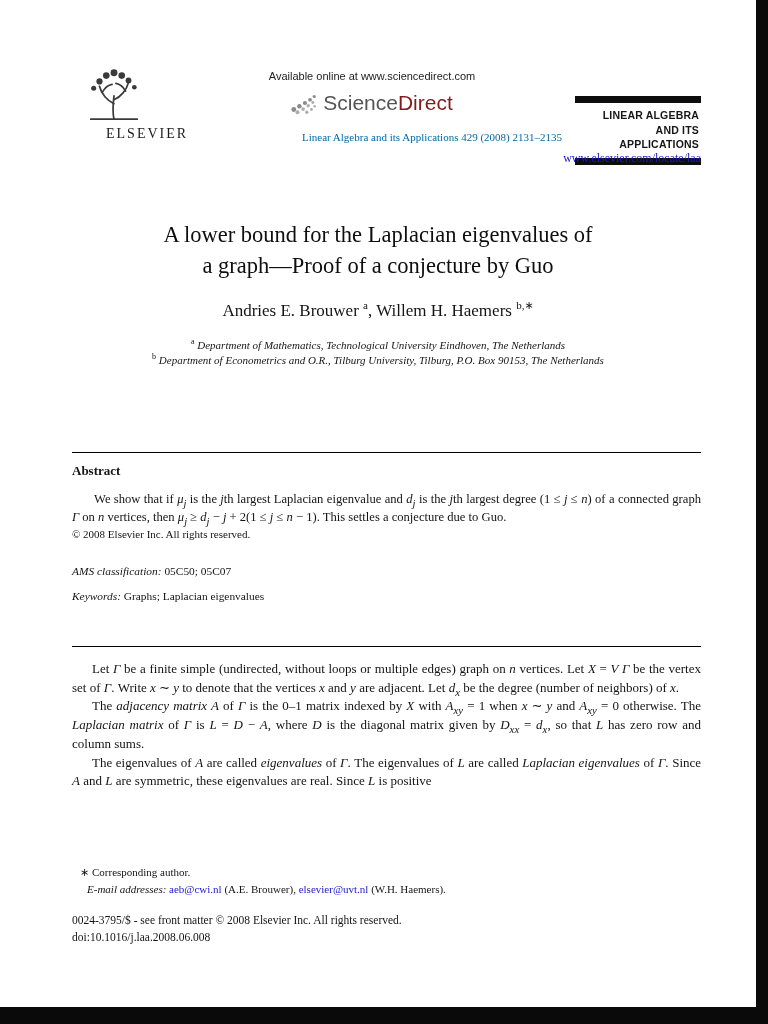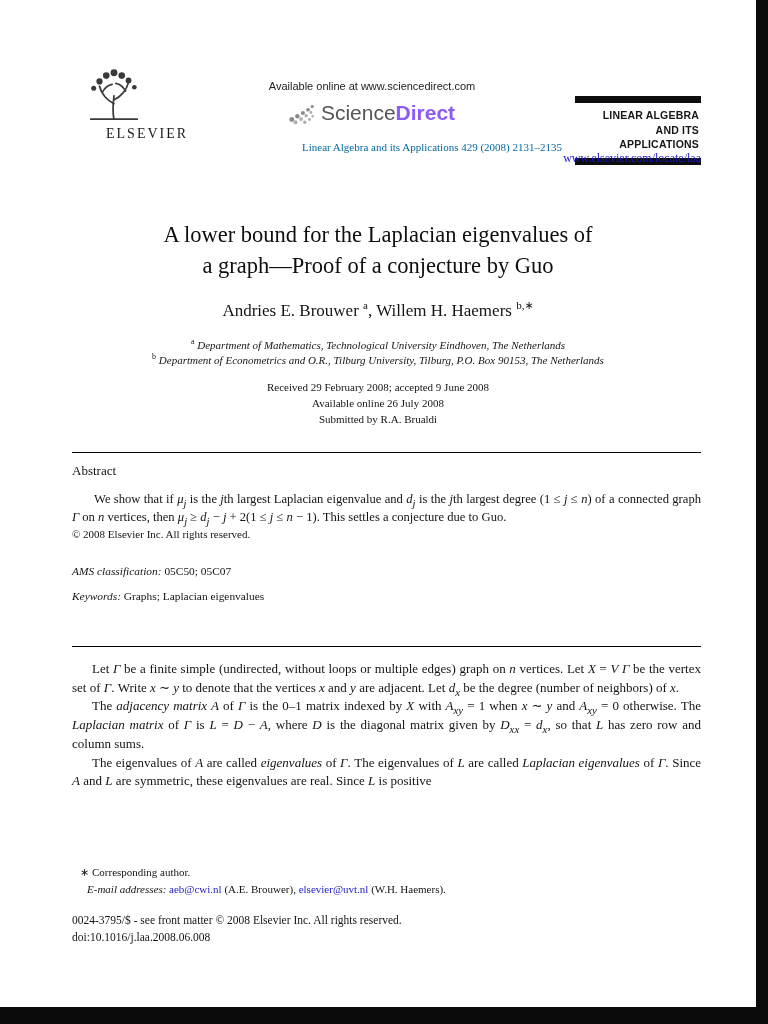--- a/index.html
+++ b/index.html
@@ -5,26 +5,26 @@
   * { box-sizing: border-box; margin: 0; padding: 0; }
   html, body { width: 768px; height: 1024px; overflow: hidden; background: #0a0a0a; }
   body { font-family: "Liberation Serif", serif; color: #141414; }
   .page { position: relative; width: 756px; height: 1007px; background: #ffffff; overflow: hidden; }
 
   
   .elsevier { position: absolute; top: 64px; left: 70px; width: 88px; text-align: center; }
   .elsevier svg { display: block; margin: 0 auto; }
   .elsevier-word { font-family: "Liberation Serif", serif; font-size: 14px; letter-spacing: 2px; margin-top: 2px; color: #1b1b1b; margin-left: 36px; }
 
-  .center-head { position: absolute; top: 80px; left: 182px; width: 380px; text-align: center; }
+  .center-head { position: absolute; top: 70px; left: 182px; width: 380px; text-align: center; }
   .avail { font-family: "Liberation Sans", sans-serif; font-size: 11px; color: #222; }
   .sd-row { margin-top: 8px; display: flex; align-items: center; justify-content: center; gap: 6px; }
   .sd-text { font-family: "Liberation Sans", sans-serif; font-size: 21px; }
   .sd-science { color: #555; font-weight: 400; }
-  .sd-direct { color: #8b5cf6; font-weight: 700; }
+  .sd-direct { color: #7f1d1d; font-weight: 400; }
   .jref { margin-top: 15px; font-size: 11px; color: #0369a1; text-align: right; }
 
   .jbox { position: absolute; top: 61px; right: 55px; width: 126px; text-align: right; margin-top: 35px; }
   .jbox-bar { height: 7px; background: #0d0d0d; }
   .jbox-lines { padding: 5px 2px 6px 2px; font-family: "Liberation Sans", sans-serif; font-weight: 700; font-size: 10.5px; line-height: 1.4; color: #161616; letter-spacing: 0.2px; }
   .locate { position: absolute; top: 151px; right: 55px; font-size: 12px; color: #1c19c7; cursor: pointer; }
 
   
   .title { position: absolute; top: 219px; left: 40px; right: 40px; text-align: center; font-weight: 400; font-size: 22.5px; line-height: 1.38; color: #0e0e0e; }
   .authors { position: absolute; top: 301px; left: 40px; right: 40px; text-align: center; font-size: 17px; }
@@ -34,21 +34,21 @@
   .affil-a { top: 339px; }
   .affil-b { top: 354px; }
   .dates { position: absolute; top: 379px; left: 40px; right: 40px; text-align: center; font-size: 11px; line-height: 16px; }
 
   .rule { position: absolute; left: 72px; right: 55px; border: none; border-top: 1.4px solid #000; }
   .rule1 { top: 452px; }
   .rule2 { top: 646px; }
 
   
   .abstract-block { position: absolute; top: 463px; left: 72px; width: 629px; }
-  .abstract-block h2 { font-size: 13px; font-weight: 400; margin-bottom: 11px; }
+  .abstract-block h2 { font-size: 13px; font-weight: 700; margin-bottom: 11px; }
   .abs-text { font-size: 12.6px; line-height: 1.44; text-align: justify; text-indent: 22px; }
   .abs-copy { font-size: 11px; margin-top: 2px; }
   .meta { font-size: 11.4px; }
   .meta-ams { margin-top: 25px; }
   .meta-kw { margin-top: 13px; }
   .it { font-style: italic; margin-top: 16px; }
 
   
   .lower { position: absolute; top: 660px; left: 72px; width: 629px; }
   .sec { font-size: 13.5px; font-weight: 700; margin-bottom: 13px; }
@@ -131,25 +131,20 @@
       </div>
       <div class="jbox-bar"></div>
     </div>
 
     <div class="locate">www.elsevier.com/locate/laa</div>
 
     <h1 class="title">A lower bound for the Laplacian eigenvalues of<br>a graph—Proof of a conjecture by Guo</h1>
     <div class="authors">Andries E. Brouwer <sup>a</sup>, Willem H. Haemers <sup>b,∗</sup></div>
     <div class="affil affil-a"><sup>a</sup> Department of Mathematics, Technological University Eindhoven, The Netherlands</div>
     <div class="affil affil-b"><sup>b</sup> Department of Econometrics and O.R., Tilburg University, Tilburg, P.O. Box 90153, The Netherlands</div>
-    <div class="dates">
-      <div>Received 29 February 2008; accepted 9 June 2008</div>
-      <div>Available online 26 July 2008</div>
-      <div>Submitted by R.A. Brualdi</div>
-    </div>
 
     <hr class="rule rule1">
 
     <div class="abstract-block">
       <h2>Abstract</h2>
       <p class="abs-text">We show that if <i>μ<sub>j</sub></i> is the <i>j</i>th largest Laplacian eigenvalue and <i>d<sub>j</sub></i> is the <i>j</i>th largest degree (1 ≤ <i>j</i> ≤ <i>n</i>) of a connected graph <i>Γ</i> on <i>n</i> vertices, then <i>μ<sub>j</sub></i> ≥ <i>d<sub>j</sub></i> − <i>j</i> + 2(1 ≤ <i>j</i> ≤ <i>n</i> − 1). This settles a conjecture due to Guo.</p>
       <p class="abs-copy">© 2008 Elsevier Inc. All rights reserved.</p>
       <p class="meta meta-ams"><span class="it">AMS classification:</span> <span>05C50; 05C07</span></p>
       <p class="meta meta-kw"><span class="it">Keywords:</span> <span>Graphs; Laplacian eigenvalues</span></p>
     </div>

